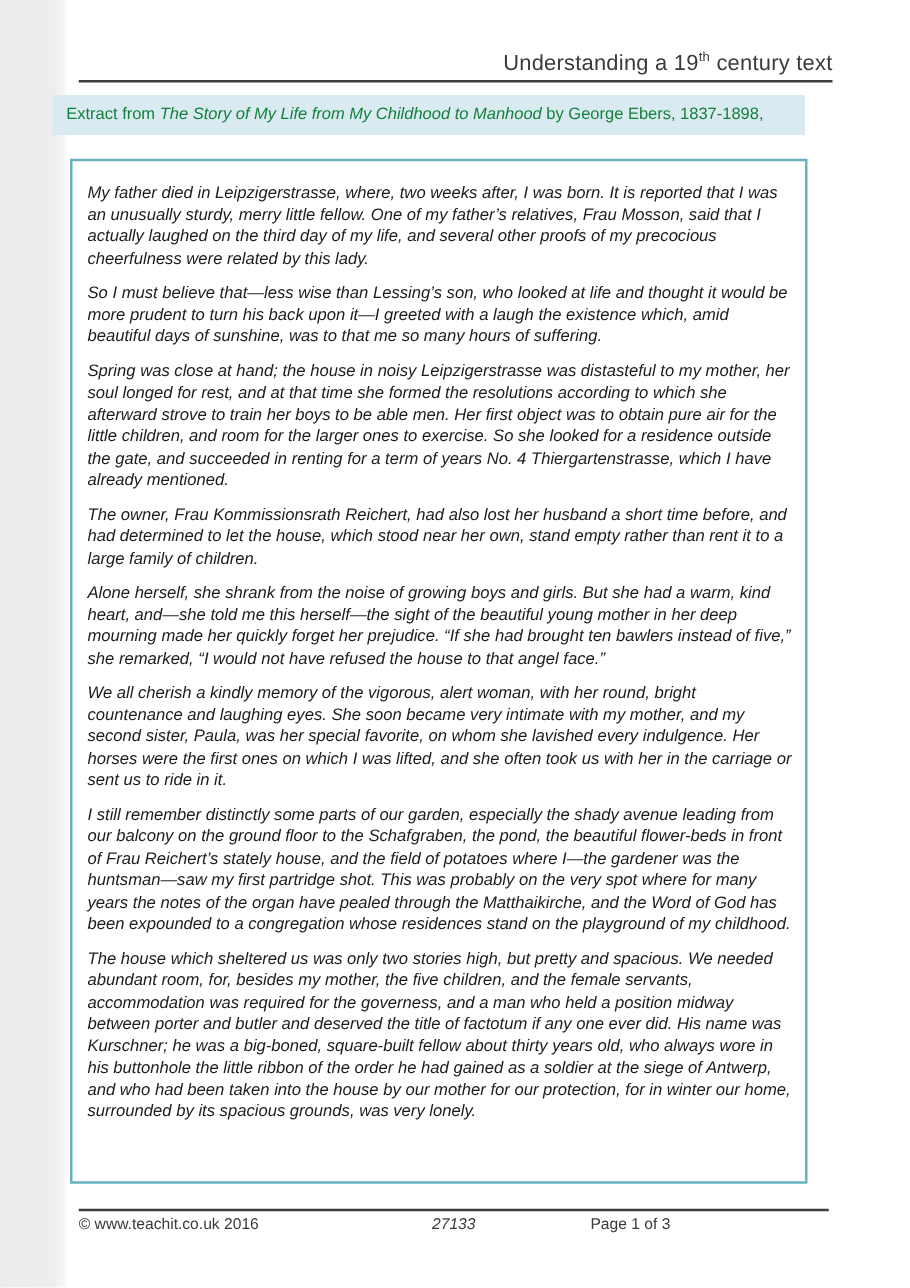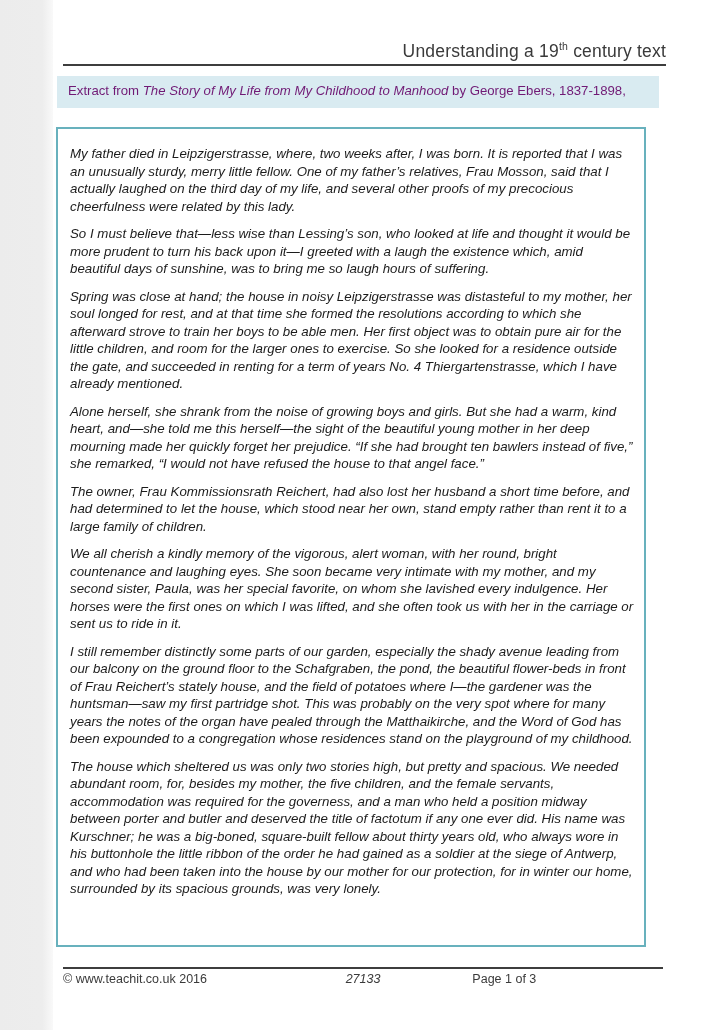--- a/index.html
+++ b/index.html
@@ -19,25 +19,25 @@
     position:absolute; top:40px; right:62px; margin:0;
     font-size:17.5px; font-weight:normal; color:#3a3a3a;
     letter-spacing:0.2px;
   }
   .page-title sup { font-size:10.5px; }
   .title-rule {
     position:absolute; left:63px; right:62px; top:64px; height:2px;
     background:#3d3d3d;
   }
   .source-note {
-    position:absolute; left:57px; top:76px; width:602px;
+    position:absolute; left:42px; top:76px; width:602px;
     box-sizing:border-box;
     background:#d9ebf1;
     padding:6px 10px 7px 11px;
-    font-size:13.2px; line-height:18.5px; color:#701a75;
+    font-size:13.2px; line-height:18.5px; color:#15803d;
   }
   .source-note .work-title { font-style:italic; }
   .extract-box {
     position:absolute; left:56px; top:127px; width:590px; height:820px;
     box-sizing:border-box;
     border:2px solid #68b1bd;
     background:#ffffff;
     padding:16px 10px 6px 12px;
     overflow:hidden;
   }
@@ -67,24 +67,24 @@
 <div class="scan-edge"></div>
 
 <h1 class="page-title"><span>Understanding a 19</span><sup>th</sup><span> century text</span></h1>
 
 <div class="title-rule"></div>
 
 <div class="source-note"><span>Extract from </span><span class="work-title">The Story of My Life from My Childhood to Manhood</span><span> by George Ebers, 1837-1898,</span><br></div>
 
 <div class="extract-box">
     <p class="para">My father died in Leipzigerstrasse, where, two weeks after, I was born. It is reported that I was an unusually sturdy, merry little fellow. One of my father’s relatives, Frau Mosson, said that I actually laughed on the third day of my life, and several other proofs of my precocious cheerfulness were related by this lady.</p>
-    <p class="para">So I must believe that—less wise than Lessing’s son, who looked at life and thought it would be more prudent to turn his back upon it—I greeted with a laugh the existence which, amid beautiful days of sunshine, was to bring me so laugh hours of suffering.</p>
+    <p class="para">So I must believe that—less wise than Lessing’s son, who looked at life and thought it would be more prudent to turn his back upon it—I greeted with a laugh the existence which, amid beautiful days of sunshine, was to that me so many hours of suffering.</p>
     <p class="para">Spring was close at hand; the house in noisy Leipzigerstrasse was distasteful to my mother, her soul longed for rest, and at that time she formed the resolutions according to which she afterward strove to train her boys to be able men. Her first object was to obtain pure air for the little children, and room for the larger ones to exercise. So she looked for a residence outside the gate, and succeeded in renting for a term of years No. 4 Thiergartenstrasse, which I have already mentioned.</p>
+    <p class="para">The owner, Frau Kommissionsrath Reichert, had also lost her husband a short time before, and had determined to let the house, which stood near her own, stand empty rather than rent it to a large family of children.</p>
     <p class="para">Alone herself, she shrank from the noise of growing boys and girls. But she had a warm, kind heart, and—she told me this herself—the sight of the beautiful young mother in her deep mourning made her quickly forget her prejudice. “If she had brought ten bawlers instead of five,” she remarked, “I would not have refused the house to that angel face.”</p>
-    <p class="para">The owner, Frau Kommissionsrath Reichert, had also lost her husband a short time before, and had determined to let the house, which stood near her own, stand empty rather than rent it to a large family of children.</p>
     <p class="para">We all cherish a kindly memory of the vigorous, alert woman, with her round, bright countenance and laughing eyes. She soon became very intimate with my mother, and my second sister, Paula, was her special favorite, on whom she lavished every indulgence. Her horses were the first ones on which I was lifted, and she often took us with her in the carriage or sent us to ride in it.</p>
     <p class="para">I still remember distinctly some parts of our garden, especially the shady avenue leading from our balcony on the ground floor to the Schafgraben, the pond, the beautiful flower-beds in front of Frau Reichert’s stately house, and the field of potatoes where I—the gardener was the huntsman—saw my first partridge shot. This was probably on the very spot where for many years the notes of the organ have pealed through the Matthaikirche, and the Word of God has been expounded to a congregation whose residences stand on the playground of my childhood.</p>
     <p class="para">The house which sheltered us was only two stories high, but pretty and spacious. We needed abundant room, for, besides my mother, the five children, and the female servants, accommodation was required for the governess, and a man who held a position midway between porter and butler and deserved the title of factotum if any one ever did. His name was Kurschner; he was a big-boned, square-built fellow about thirty years old, who always wore in his buttonhole the little ribbon of the order he had gained as a soldier at the siege of Antwerp, and who had been taken into the house by our mother for our protection, for in winter our home, surrounded by its spacious grounds, was very lonely.</p>
   </div>
 
 <div class="footer-rule"></div>
 
 <div class="footer">
   <span class="f-left">© www.teachit.co.uk 2016</span>
   <span class="f-mid">27133</span>

